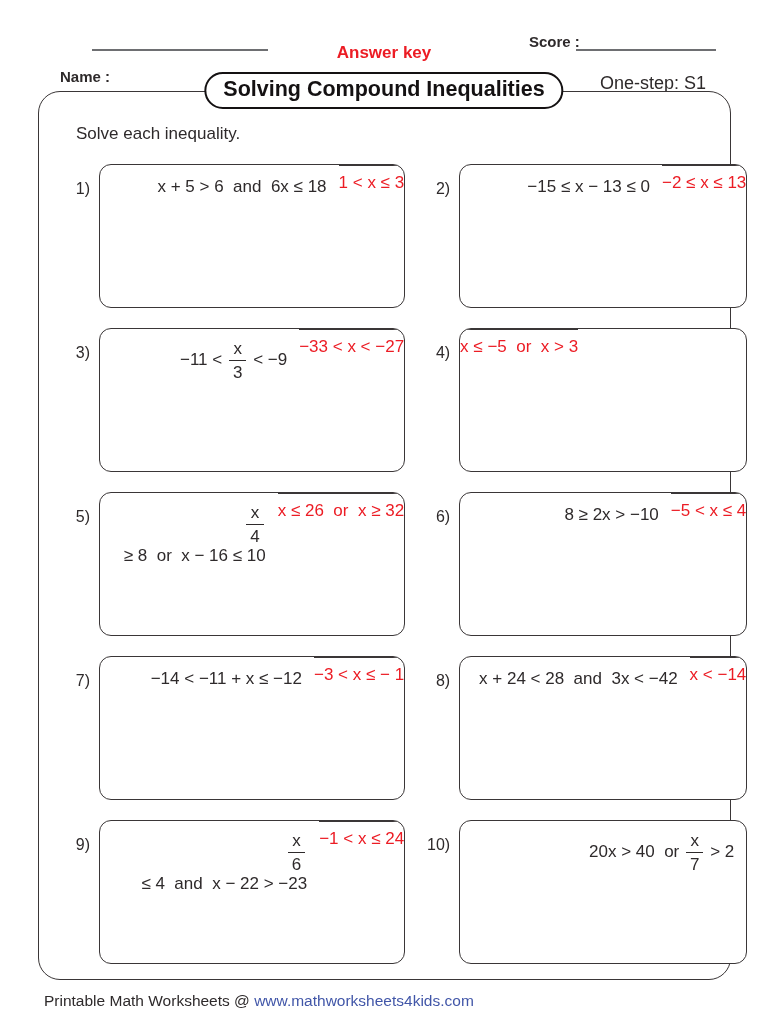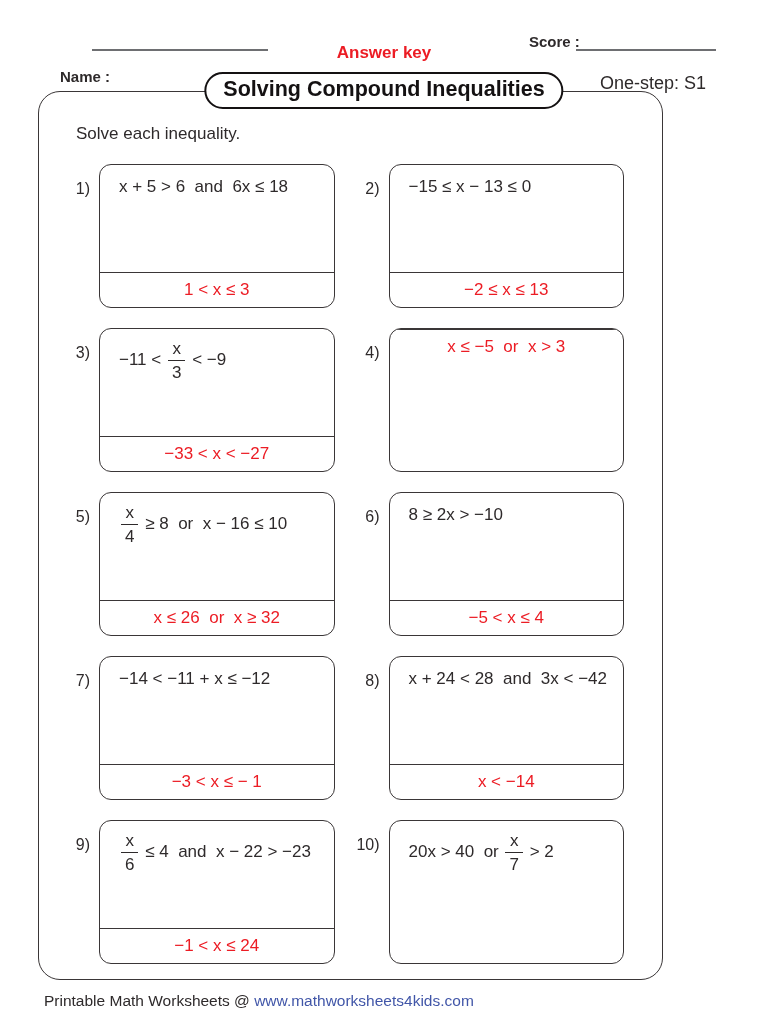--- a/index.html
+++ b/index.html
@@ -19,31 +19,31 @@
   .score-label{position:absolute;left:529px;top:33px;font-size:15px;font-weight:700;}
   .score-line{position:absolute;left:576px;top:34px;width:140px;height:17px;border-bottom:2px solid #6E6F72;}
 
   
   .title-pill{position:absolute;left:50%;top:72px;transform:translateX(-50%);
     background:#fff;border:2.5px solid #141112;border-radius:19px;padding:3px 17px 5px;
     font-size:21.5px;font-weight:700;white-space:nowrap;z-index:2;color:#141112;}
   .subtitle{position:absolute;left:600px;top:73px;font-size:18px;}
 
   
-  .main-box{position:absolute;left:38px;top:91px;width:625px;height:889px;
+  .main-box{position:absolute;left:38px;top:91px;width:693px;height:889px;
     border:1.6px solid var(--border);border-radius:22px;padding:30px 38px 0 20px;background:#fff;}
   .instruction{margin:2px 0 0 17px;font-size:17px;}
 
   
   .problems{display:grid;grid-template-columns:1fr 1fr;column-gap:14px;row-gap:20px;
     grid-auto-rows:144px;margin-top:20px;}
   .problem{display:flex;}
   .pnum{width:40px;flex-shrink:0;padding:16px 9px 0 0;text-align:right;font-size:16px;}
   .pbox{flex:1;border:1.6px solid var(--border);border-radius:12px;display:flex;
-    flex-direction:column;background:#fff;overflow:hidden;}
+    flex-direction:row;background:#fff;overflow:hidden;text-align:right;}
   .pexpr{flex:1;padding:11px 12px 0 19px;font-size:17px;line-height:1.35;}
   .seg{white-space:pre;}
   .frac{display:inline-flex;flex-direction:column;align-items:center;vertical-align:middle;
     margin:0 2px;line-height:1;}
   .frac .num{padding:0 4px 3px;line-height:1;}
   .frac .den{padding:3px 4px 0;line-height:1;border-top:1.7px solid var(--text);}
   .panswer{height:35px;flex-shrink:0;border-top:1.6px solid var(--border);
     display:flex;align-items:center;justify-content:center;
     font-size:17px;font-weight:400;color:var(--red);white-space:pre;}
 

